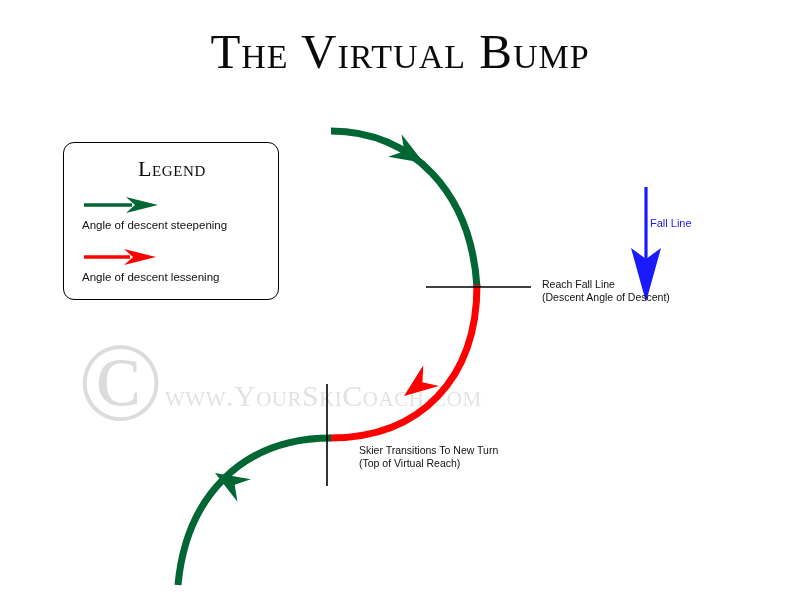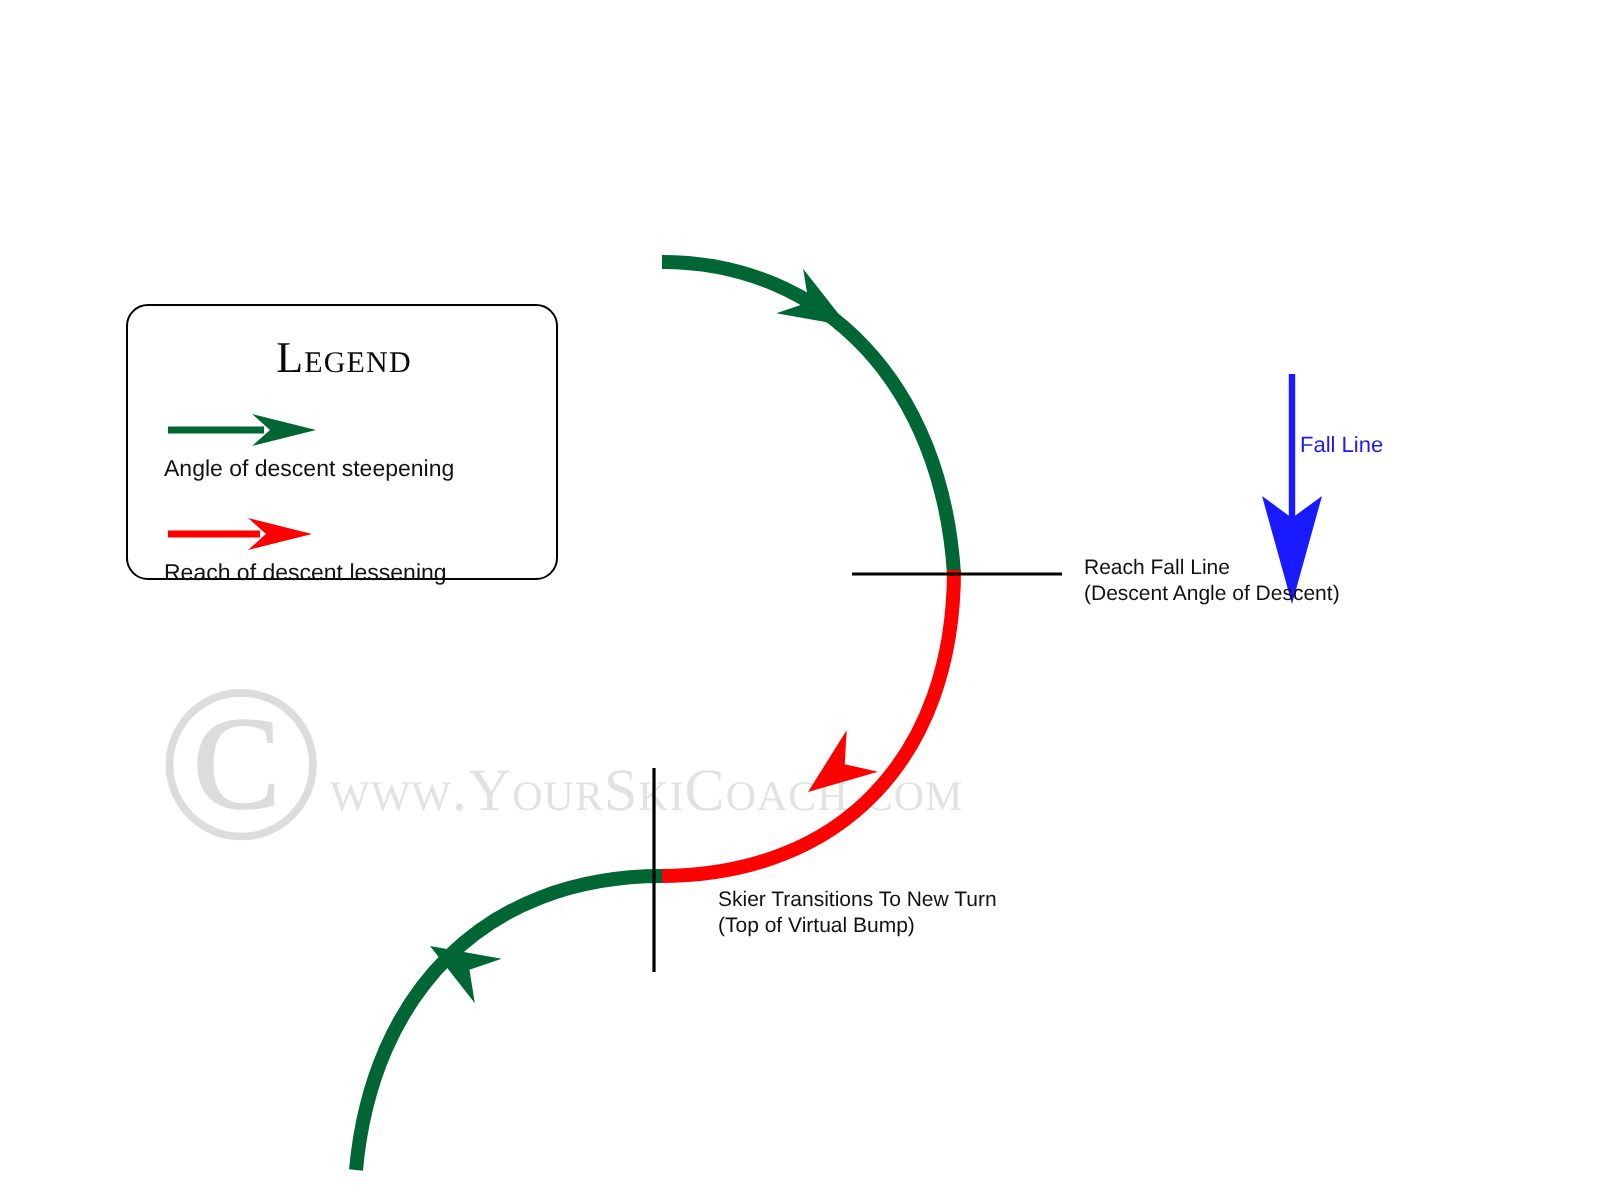--- a/index.html
+++ b/index.html
@@ -63,23 +63,23 @@
     letter-spacing: 0.5px;
     color: #e2e2e2;
     white-space: nowrap;
     user-select: none;
   }
 
   
   #legend {
     position: absolute;
     left: 63px;
-    top: 152px;
+    top: 142px;
     width: 216px;
-    height: 138px;
+    height: 158px;
     border: 1.6px solid #000000;
     border-radius: 11px;
     background: #ffffff;
     box-sizing: border-box;
   }
   #legend-title {
     position: absolute;
     left: 0;
     top: 14px;
     width: 216px;
@@ -143,20 +143,21 @@
   }
 </style>
 </head>
 <body>
 
 <div id="stage">
 
   <div id="watermark-copyright">©</div>
   <div id="watermark-url">www.YourSkiCoach.com</div>
 
+  <div id="title">The Virtual Bump</div>
 
   <svg id="diagram" viewBox="0 0 800 600">
 
     <path d="M 331 131 C 412 131, 471 192, 477 287" fill="none" stroke="#006633" stroke-width="7" stroke-linecap="butt"></path>
 
     <path transform="translate(424,163) rotate(31)" d="M 0,0 L -34,-13 L -23,0 L -34,13 Z" fill="#006633"></path>
 
     <path d="M 477 285 C 477 378, 421 438, 330 438" fill="none" stroke="#ff0000" stroke-width="7" stroke-linecap="butt"></path>
     <path transform="translate(404,396) rotate(143)" d="M 0,0 L -34,-13 L -23,0 L -34,13 Z" fill="#ff0000"></path>
 
@@ -184,29 +185,29 @@
       <div class="legend-label" style="top:75px;">Angle of descent steepening</div>
     </div>
 
     <div id="legend-row-red">
       <div class="legend-arrow-slot" style="top:104px;">
         <svg width="80" height="20" viewBox="0 0 80 20">
           <line x1="2" y1="10" x2="48" y2="10" stroke="#ff0000" stroke-width="3.4"></line>
           <path d="M 74,10 L 42,2 L 51,10 L 42,18 Z" fill="#ff0000"></path>
         </svg>
       </div>
-      <div class="legend-label" style="top:127px;">Reach of descent lessening</div>
+      <div class="legend-label" style="top:127px;">Angle of descent lessening</div>
     </div>
   </div>
 
   <div class="annot" id="annot-fall-line">Fall Line</div>
 
   <div class="annot" id="annot-reach-fall-line">
     <span class="annot-sub">Reach Fall Line</span>
     <span class="annot-sub">(Descent Angle of Descent)</span>
   </div>
 
   <div class="annot" id="annot-transition">
     <span class="annot-sub">Skier Transitions To New Turn</span>
-    <span class="annot-sub">(Top of Virtual Bump)</span>
+    <span class="annot-sub">(Top of Virtual Reach)</span>
   </div>
 
 </div>
 
 </body></html>

